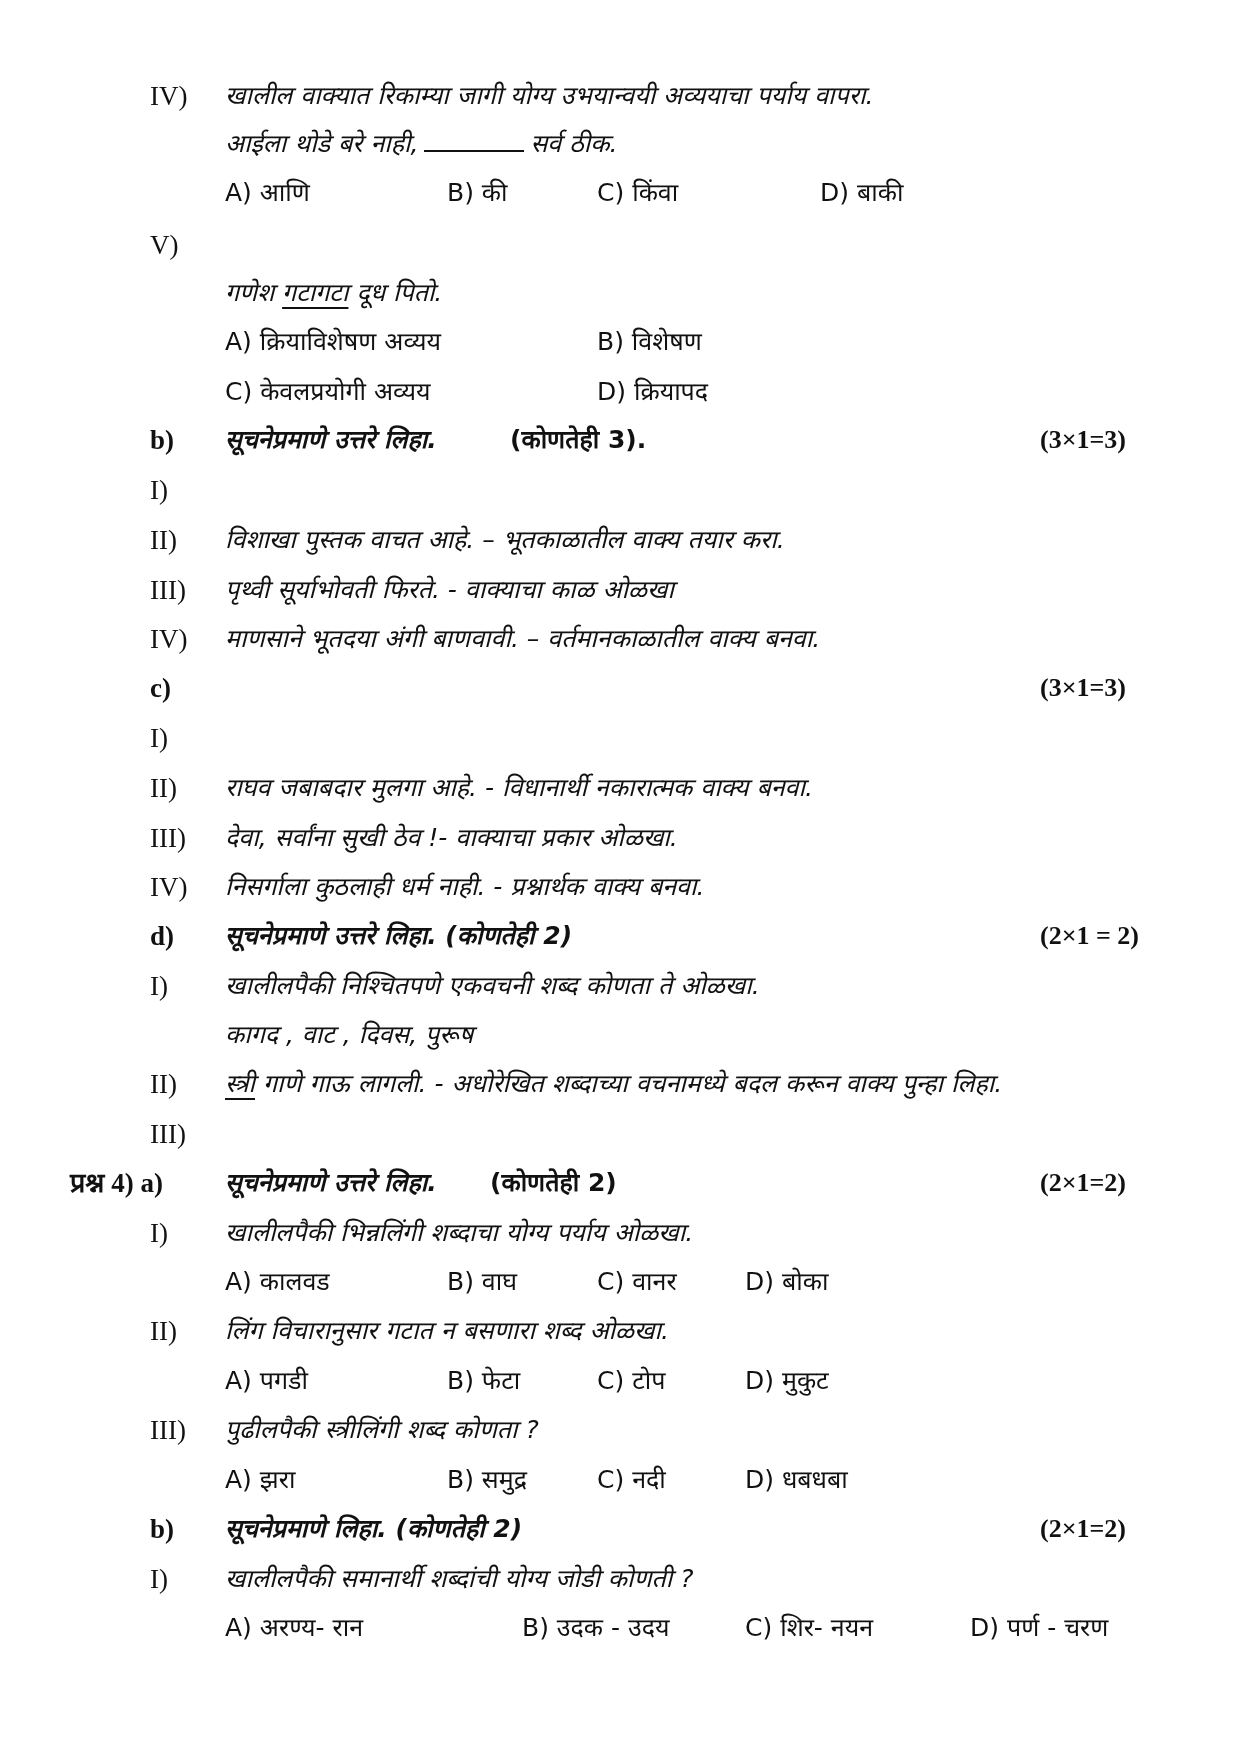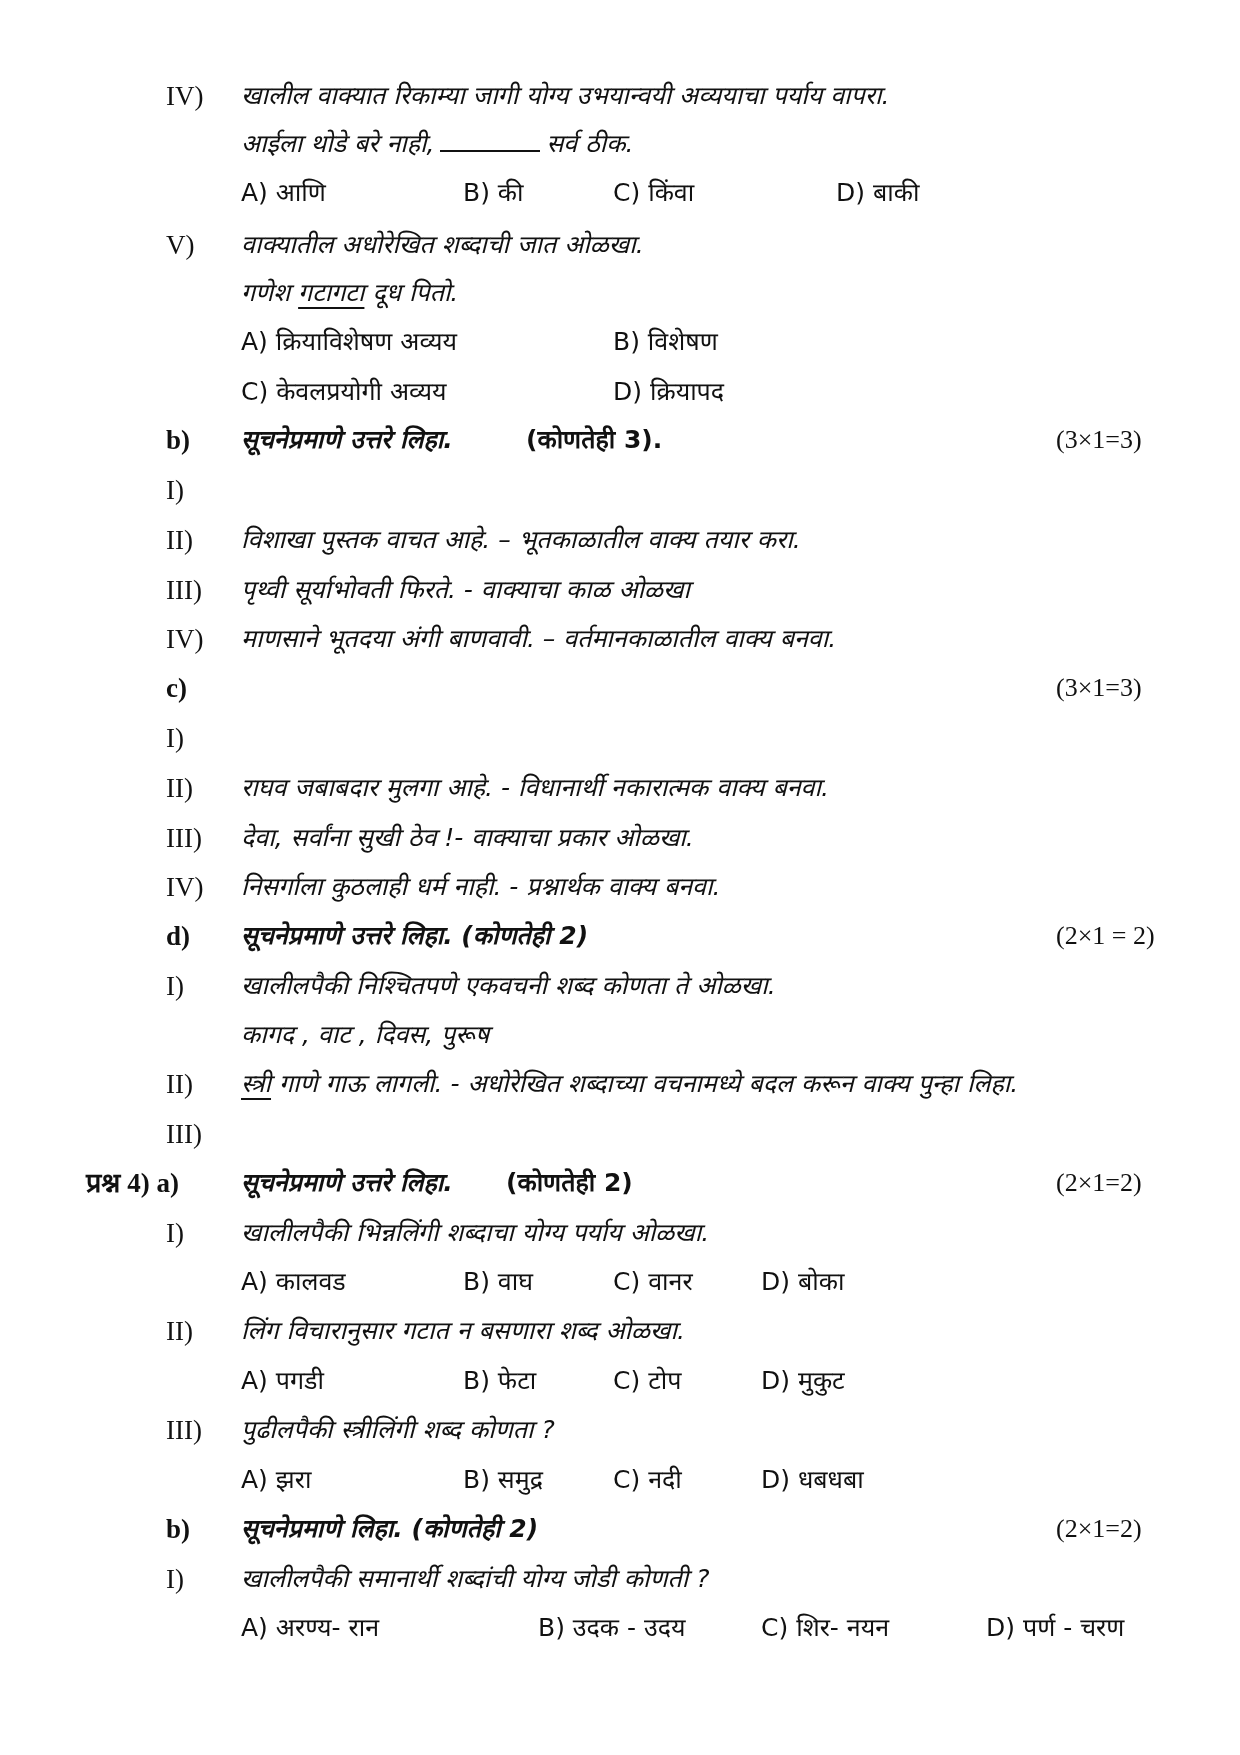--- a/index.html
+++ b/index.html
@@ -2,30 +2,30 @@
 <html><head>
   <meta charset="utf-8">
   <style>
     html, body { margin: 0; padding: 0; background: #ffffff; }
     body {
       width: 1240px; height: 1755px; position: relative; overflow: hidden;
       font-family: "DejaVu Sans", "Liberation Sans", sans-serif;
       color: #111111;
     }
     .line {
-      position: absolute; left: 16px; width: 1080px; height: 40px;
+      position: absolute; left: 0; width: 1080px; height: 40px;
       font-size: 25px; line-height: 40px; white-space: nowrap;
     }
     .num {
       position: absolute; font-family: "Liberation Serif", serif; font-size: 27px;
     }
     .txt { position: absolute; left: 225px; font-style: italic; }
     .bold { font-weight: bold; }
     .marks {
-      position: absolute; font-family: "Liberation Serif", serif; font-size: 26px; font-weight: normal;
+      position: absolute; font-family: "Liberation Serif", serif; font-size: 26px; font-weight: bold;
     }
     .opt { position: absolute; }
     .u { text-decoration: underline; text-underline-offset: 6px; text-decoration-thickness: 2px; }
     .blank { display: inline-block; width: 100px; border-bottom: 2px solid #111; height: 26px; vertical-align: baseline; margin: 0 6px; }
   </style>
 </head>
 <body>
 
 <div class="line" style="top:76px">
   <span class="num" style="left:150px">IV)</span>
@@ -38,21 +38,20 @@
 </div>
 <div class="line" style="top:173px">
   <span class="opt" style="left:225px">A) आणि</span>
   <span class="opt" style="left:447px">B) की</span>
   <span class="opt" style="left:597px">C) किंवा</span>
   <span class="opt" style="left:820px">D) बाकी</span>
 </div>
 
 <div class="line" style="top:225px">
   <span class="num" style="left:150px">V)</span>
-  <span class="txt">वाक्यातील अधोरेखित शब्दाची जात ओळखा.</span>
 </div>
 <div class="line" style="top:273px">
   <span class="txt">
     <span>गणेश</span>
     <span class="u">गटागटा</span>
     <span>दूध पितो.</span>
   </span>
 </div>
 <div class="line" style="top:322px">
   <span class="opt" style="left:225px">A) क्रियाविशेषण अव्यय</span>

